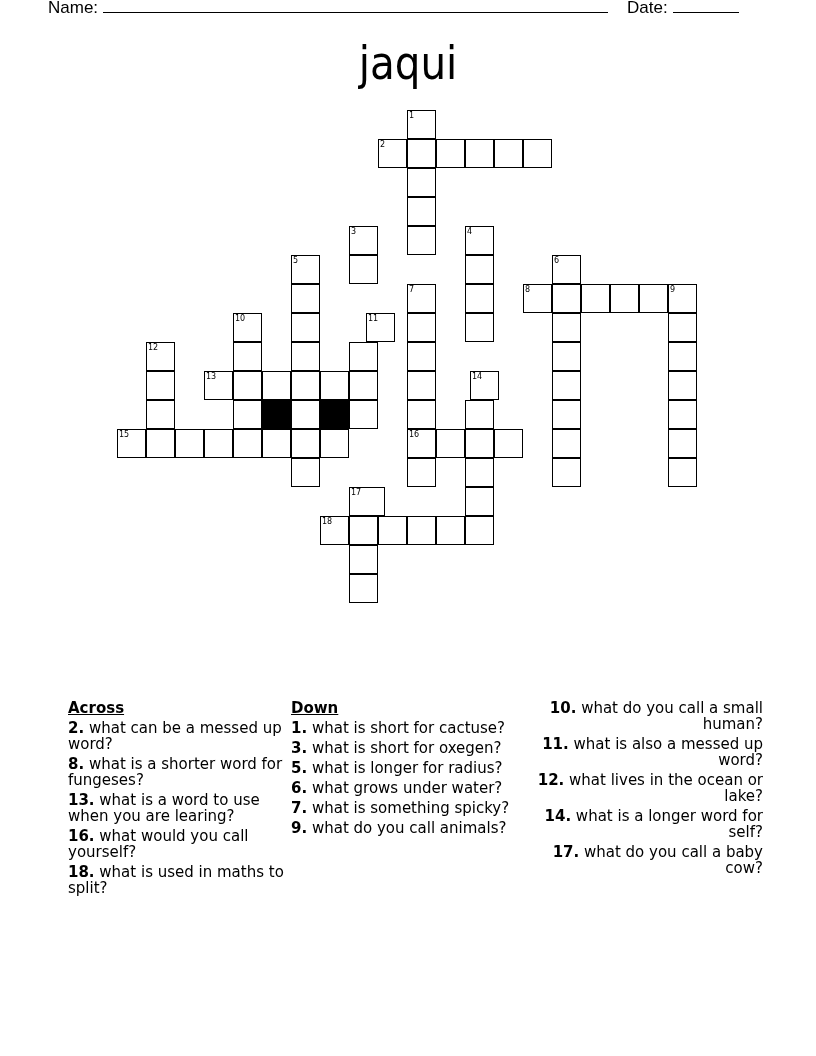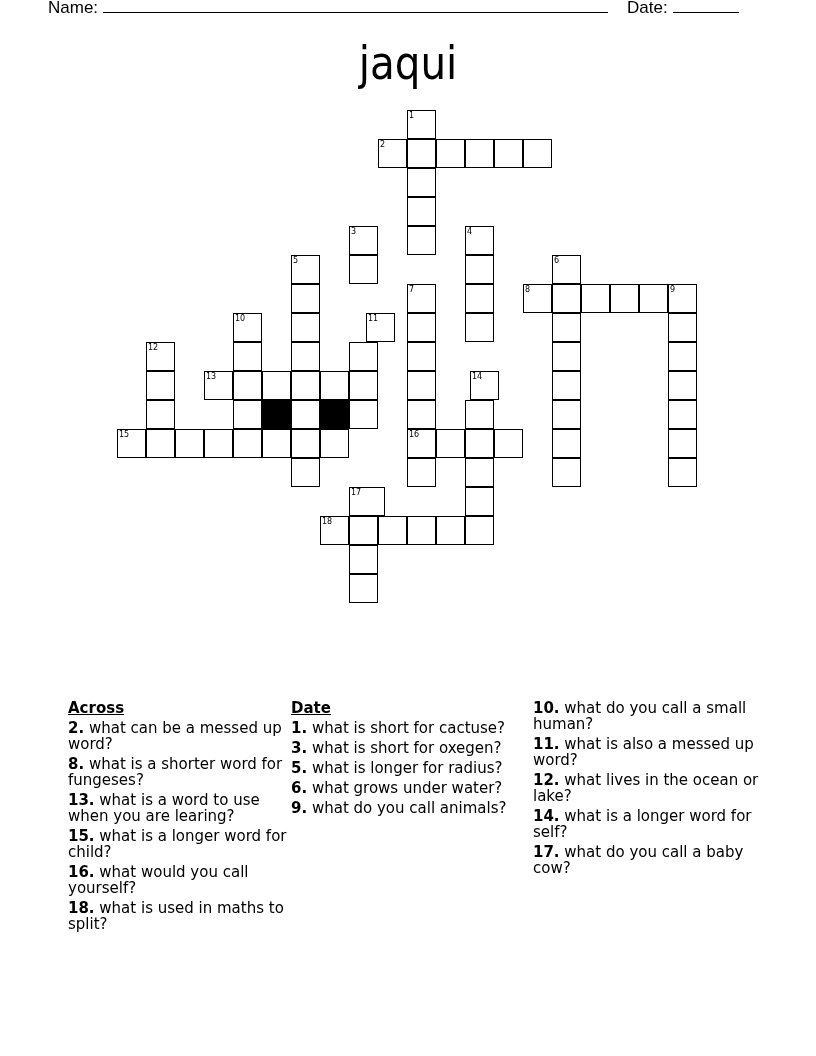--- a/index.html
+++ b/index.html
@@ -171,36 +171,36 @@
     <div class="cell black" style="left: 262px; top: 400px;"></div>
     <div class="cell black" style="left: 320px; top: 400px;"></div>
   </div>
 
 <div class="clues" style="left:48px; width:230px;margin-left:20px;">
   <div class="heading">Across</div>
   <div id="across-list">
       <div class="clue"><span class="n">2.</span><span> what can be a messed up word?</span></div>
       <div class="clue"><span class="n">8.</span><span> what is a shorter word for fungeses?</span></div>
       <div class="clue"><span class="n">13.</span><span> what is a word to use when you are learing?</span></div>
-      <div class="clue"><span class="n">15.</span><span> what is a longer word for child?</span></div>
       <div class="clue"><span class="n">16.</span><span> what would you call yourself?</span></div>
       <div class="clue"><span class="n">18.</span><span> what is used in maths to split?</span></div>
     </div>
 </div>
 <div class="clues" style="left:291px; width:225px;">
-  <div class="heading">Date</div>
+  <div class="heading">Down</div>
   <div id="down-list">
       <div class="clue"><span class="n">1.</span><span> what is short for cactuse?</span></div>
       <div class="clue"><span class="n">3.</span><span> what is short for oxegen?</span></div>
       <div class="clue"><span class="n">5.</span><span> what is longer for radius?</span></div>
       <div class="clue"><span class="n">6.</span><span> what grows under water?</span></div>
+      <div class="clue"><span class="n">7.</span><span> what is something spicky?</span></div>
       <div class="clue"><span class="n">9.</span><span> what do you call animals?</span></div>
     </div>
 </div>
-<div class="clues" style="left:533px; width:230px;">
+<div class="clues" style="left:533px; width:230px;text-align:right;">
   <div id="down-cont-list">
       <div class="clue"><span class="n">10.</span><span> what do you call a small human?</span></div>
       <div class="clue"><span class="n">11.</span><span> what is also a messed up word?</span></div>
       <div class="clue"><span class="n">12.</span><span> what lives in the ocean or lake?</span></div>
       <div class="clue"><span class="n">14.</span><span> what is a longer word for self?</span></div>
       <div class="clue"><span class="n">17.</span><span> what do you call a baby cow?</span></div>
     </div>
 </div>
 
 </body></html>

